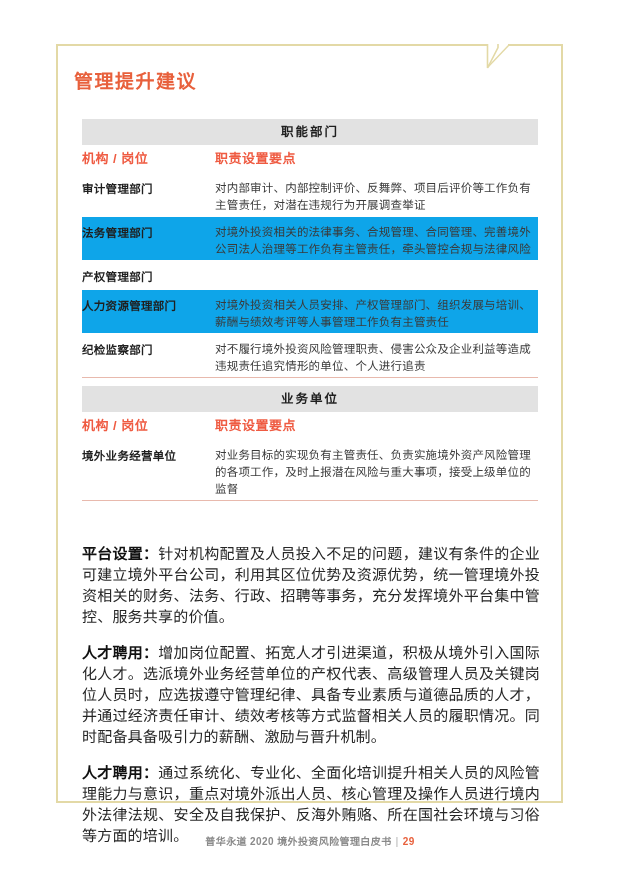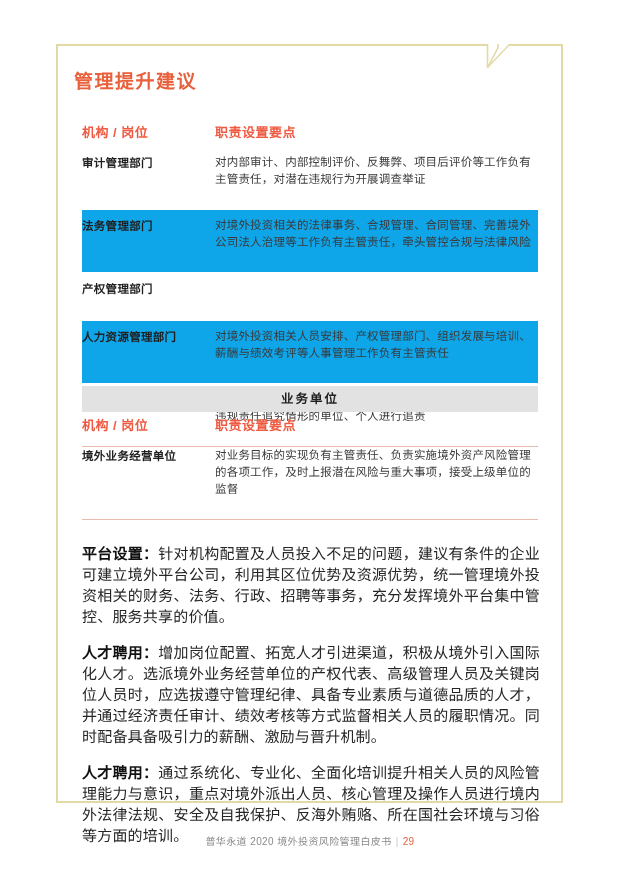--- a/index.html
+++ b/index.html
@@ -91,21 +91,21 @@
     font-size: 13px;
     font-weight: bold;
     color: #ef5b42;
     letter-spacing: 0.5px;
   }
   .col-a { width: 133px; flex: 0 0 133px; }
   .col-b { flex: 1 1 auto; }
 
   .tbl-row {
     display: flex;
-    padding: 7px 0 21px 0;
+    padding: 7px 0 2px 0;
     border-top: 1px solid #ffffff;
     box-sizing: border-box;
   }
   .tbl-row.shaded { background: #0ea5e9; font-family: Liberation Serif, serif; }
 
   .cell-name {
     width: 133px;
     flex: 0 0 133px;
     font-size: 11.5px;
     font-weight: bold;
@@ -152,39 +152,41 @@
   
   #footer {
     position: absolute;
     left: 0;
     top: 833px;
     width: 620px;
     text-align: center;
     font-size: 10px;
     color: #8a8a8a;
     letter-spacing: 0.4px;
+    font-weight: bold;
   }
   #footer .sep { color: #c9c9c9; margin: 0 4px; }
   #footer .pageno { color: #e8603c; }
 </style>
 </head>
 <body>
 
 <div id="page">
 
   <div id="frame"></div>
   <div id="frame-notch-mask"></div>
   <svg id="frame-notch" viewBox="0 0 24 28" xmlns="http://www.w3.org/2000/svg">
     <path d="M1.5 0 L1.5 24 L12 3.5 L12 0" fill="none" stroke="#e3d9a6" stroke-width="1.6"></path>
     <path d="M1.5 23.5 L22.5 1.5" fill="none" stroke="#e3d9a6" stroke-width="1.4"></path>
   </svg>
 
   <div id="title">管理提升建议</div>
 
   <div class="table-block" id="table-1">
+    <div class="tbl-banner">职能部门</div>
     <div class="tbl-colheads">
       <div class="col-a">机构 / 岗位</div>
       <div class="col-b">职责设置要点</div>
     </div>
 
     <div class="tbl-row">
       <div class="cell-name">审计管理部门</div>
       <div class="cell-desc">对内部审计、内部控制评价、反舞弊、项目后评价等工作负有主管责任，对潜在违规行为开展调查举证</div>
     </div>
     <div class="tbl-row shaded">

